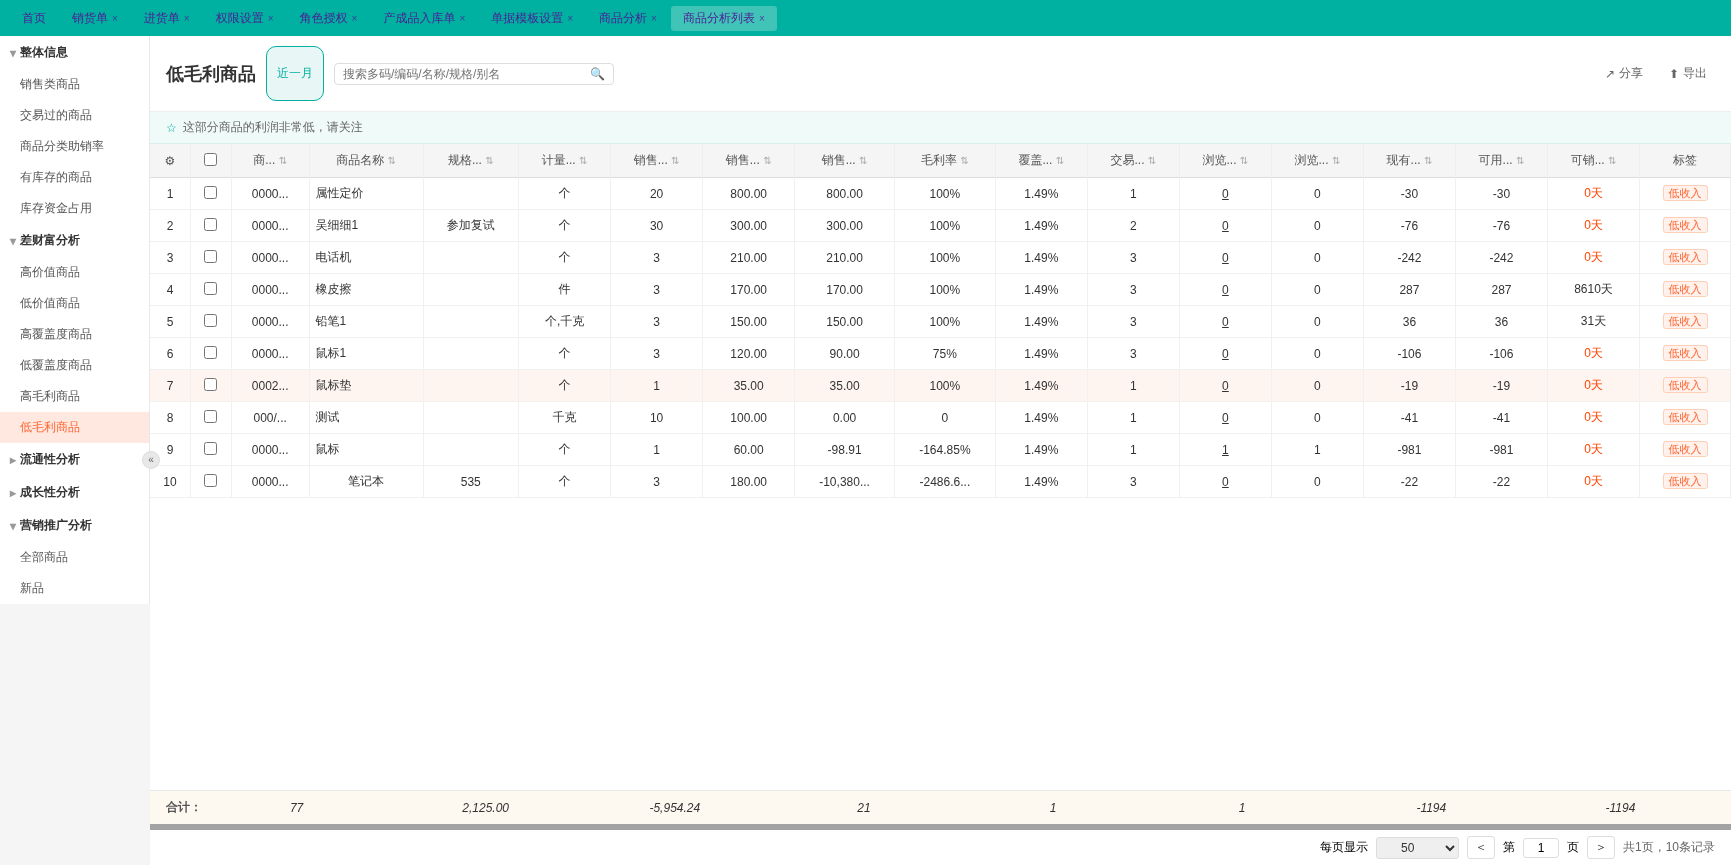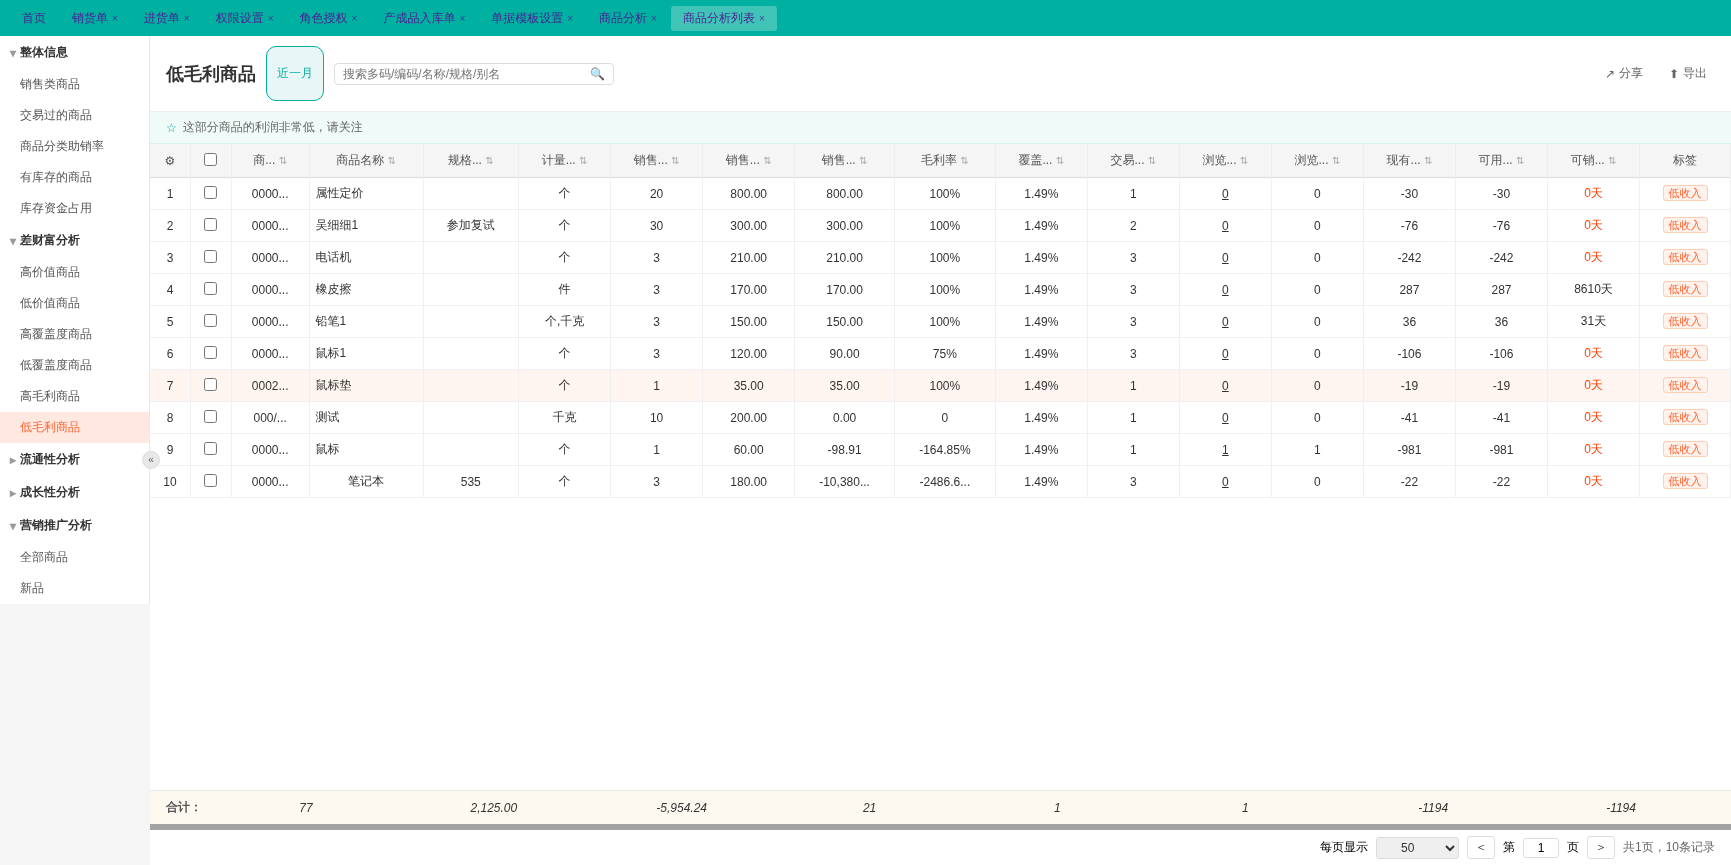--- a/index.html
+++ b/index.html
@@ -163,21 +163,20 @@
     .red-text { color: #ff4400; }
     .link-underline { text-decoration: underline; cursor: pointer; color: #333; }
 
     
     .table-footer {
       background: #fdf8f0;
       border-top: 1px solid #e8e8e8;
       padding: 8px 16px;
       display: flex;
       align-items: center;
-      gap: 10px;
     }
     .footer-label { color: #555; font-weight: bold; }
     .footer-values {
       display: flex;
       gap: 0;
       flex: 1;
     }
     .footer-cell {
       flex: 1;
       text-align: center;
@@ -547,21 +546,21 @@
       <td><span class="tag-low-income">低收入</span></td>
     </tr>
             <tr>
       <td>8</td>
       <td><input type="checkbox" style=""></td>
       <td>000/...</td>
       <td style="text-align:left">测试</td>
       <td></td>
       <td>千克</td>
       <td>10</td>
-      <td>200.00</td>
+      <td>100.00</td>
       <td>0.00</td>
       <td>0</td>
       <td>1.49%</td>
       <td>1</td>
       <td><span class="link-underline">0</span></td>
       <td>0</td>
       <td>-41</td>
       <td>-41</td>
       <td class="red-text">0天</td>
       <td><span class="tag-low-income">低收入</span></td>

